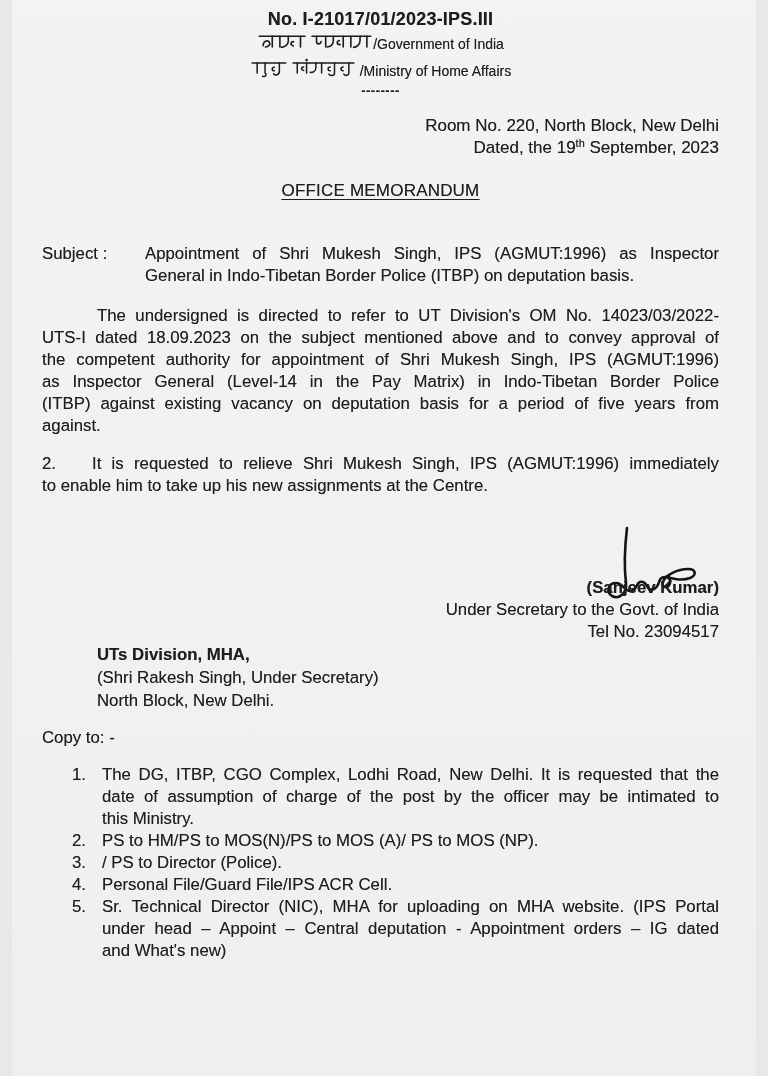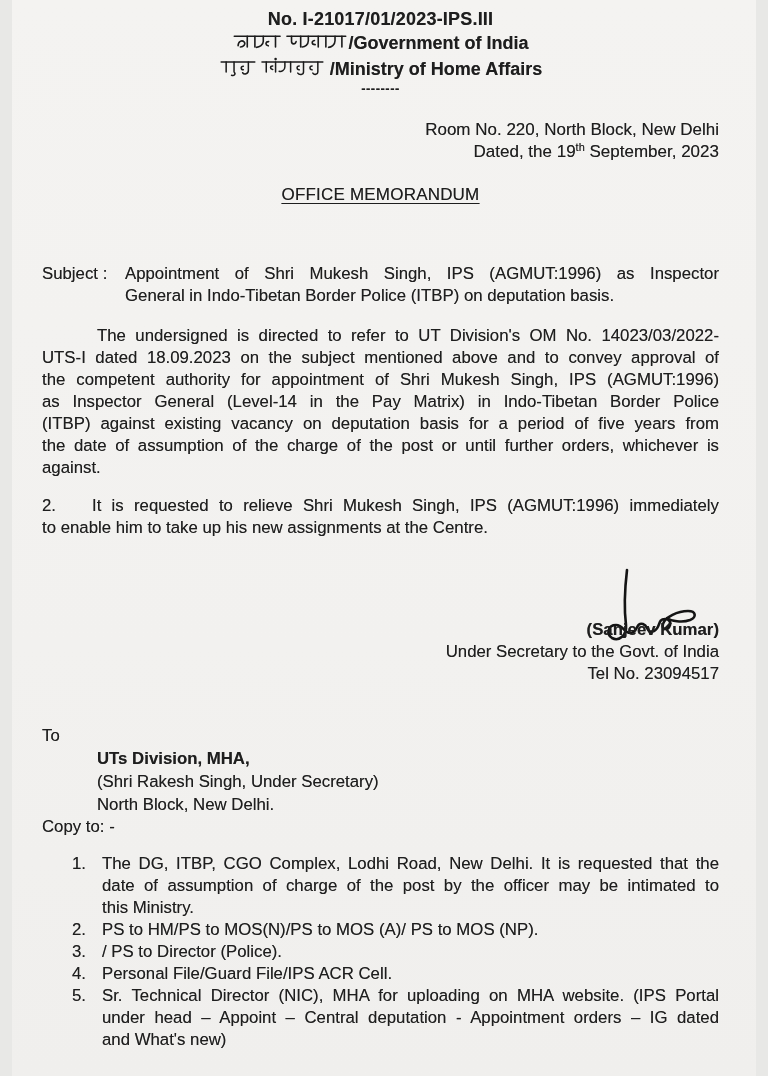--- a/index.html
+++ b/index.html
@@ -11,41 +11,41 @@
     background:linear-gradient(180deg,#f4f3f1 0%,#f2f1ef 60%,#f0efed 100%);
     color:#1e1e1e;
     font-family:"Liberation Sans","DejaVu Sans",sans-serif;
     font-size:16.8px;line-height:22px;
     padding:8px 37px 0 30px;
     overflow:hidden;
     text-shadow:0 0 0.6px rgba(25,25,25,0.55);
   }
   .hdr{text-align:center;}
   .hdr-ref{font-weight:700;font-size:18px;line-height:23px;letter-spacing:0.2px;}
-  .hdr-line{font-weight:700;font-size:18px;line-height:24px;}
+  .hdr-line{font-weight:400;font-size:14px;line-height:24px;}
   .dev-svg{display:inline-block;vertical-align:-4px;}
   .dashes{font-weight:700;font-size:13px;line-height:12px;margin-top:2px;letter-spacing:0.5px;}
-  .addr{margin-top:24px;text-align:right;font-size:17px;line-height:22px;}
+  .addr{margin-top:18px;text-align:right;font-size:17px;line-height:22px;}
   sup{font-size:11px;vertical-align:6px;line-height:0;text-align:right;}
   .om{margin-top:21px;text-align:center;font-size:17px;line-height:22px;letter-spacing:0.2px;}
   .om span{text-decoration:underline;text-underline-offset:3px;}
-  .subject{margin-top:57px;display:flex;}
+  .subject{margin-top:41px;display:flex;gap:20px;}
   .subj-label{width:83px;flex:none;}
   .subj-text{flex:1;}
   .para1{margin-top:18px;}
   .para2{margin-top:16px;}
   .j{text-align:justify;text-align-last:justify;}
   .tab{display:inline-block;width:55px;}
   .tab2{display:inline-block;width:36px;}
   .sig{margin-top:28px;text-align:right;line-height:22px;}
   .sig-svg{display:block;margin-left:auto;margin-right:18px;margin-bottom:-26px;}
   .bold{font-weight:700;}
   .to-label{margin-top:40px;}
   .addressee{margin-left:55px;line-height:23px;}
-  .copy-label{}
+  .copy-label{margin-top:15px;}
   .copy-list{margin-top:15px;padding-left:30px;}
   .copy-item{display:flex;}
   .copy-num{width:30px;flex:none;}
   .copy-txt{flex:1;}
   .stroke{fill:none;stroke:#1b1b1b;stroke-width:2.1;stroke-linecap:round;stroke-linejoin:round;}
   .sigpath{fill:none;stroke:#141414;stroke-width:2.6;stroke-linecap:round;stroke-linejoin:round;}
 </style>
 </head>
 <body>
 
@@ -85,39 +85,37 @@
       <div>General in Indo-Tibetan Border Police (ITBP) on deputation basis.</div>
     </div>
   </div>
 
   <div class="para1">
     <div class="j"><span class="tab"></span><span>The undersigned is directed to refer to UT Division's OM No. 14023/03/2022-</span></div>
     <div class="j">UTS-I dated 18.09.2023 on the subject mentioned above and to convey approval of</div>
     <div class="j">the competent authority for appointment of Shri Mukesh Singh, IPS (AGMUT:1996)</div>
     <div class="j">as Inspector General (Level-14 in the Pay Matrix) in Indo-Tibetan Border Police</div>
     <div class="j">(ITBP)  against existing vacancy on deputation basis for a period of five years from</div>
-    <div class="j">the date of assumption of the charge of the post or until further orders, whichever is</div>
     <div>against.</div>
   </div>
 
   <div class="para2">
     <div class="j"><span>2.</span><span class="tab2"></span><span>It is requested to relieve Shri Mukesh Singh, IPS (AGMUT:1996) immediately</span></div>
     <div>to enable him to take up his new assignments at the Centre.</div>
   </div>
 
   <div class="sig">
     <svg class="sig-svg" width="120" height="78" viewBox="0 0 120 78" role="img">
       <path class="sigpath" d="M46,3 C44,20 43,42 45,58 C46,68 38,75 31,71 C25,67 27,58 35,58 C43,58 43,67 50,66 C57,65 55,55 62,57 C68,59 65,67 73,64 C80,61 76,52 84,52 C88,52 90,55 89,58 C87,64 80,63 82,57 C84,50 97,44 107,44 C115,44 116,50 109,53 C101,56 90,54 86,51"></path>
     </svg>
     <div class="bold">(Sanjeev Kumar)</div>
     <div>Under Secretary to the Govt. of India</div>
     <div>Tel No. 23094517</div>
   </div>
 
-  <div class="to-label">To</div>
   <div class="addressee">
     <div class="bold">UTs Division, MHA,</div>
     <div>(Shri Rakesh Singh, Under Secretary)</div>
     <div>North Block, New Delhi.</div>
   </div>
 
   <div class="copy-label">Copy to: -</div>
 
   <div class="copy-list">
     <div class="copy-item">

